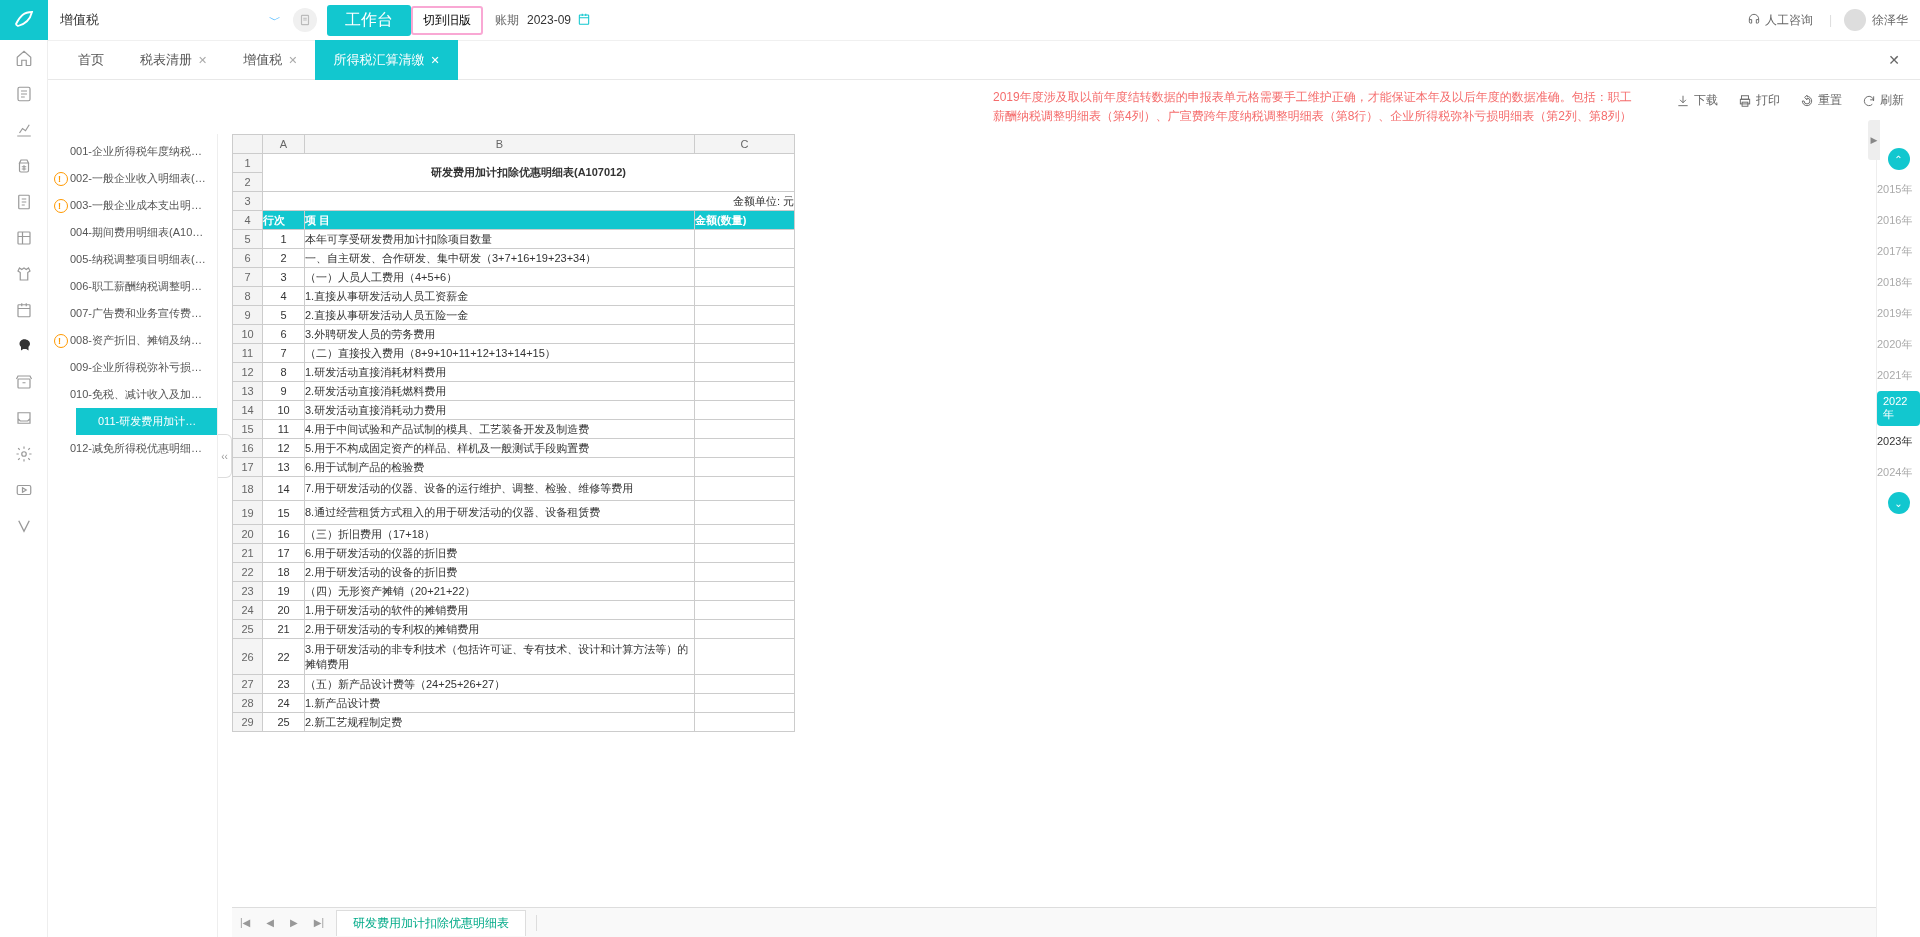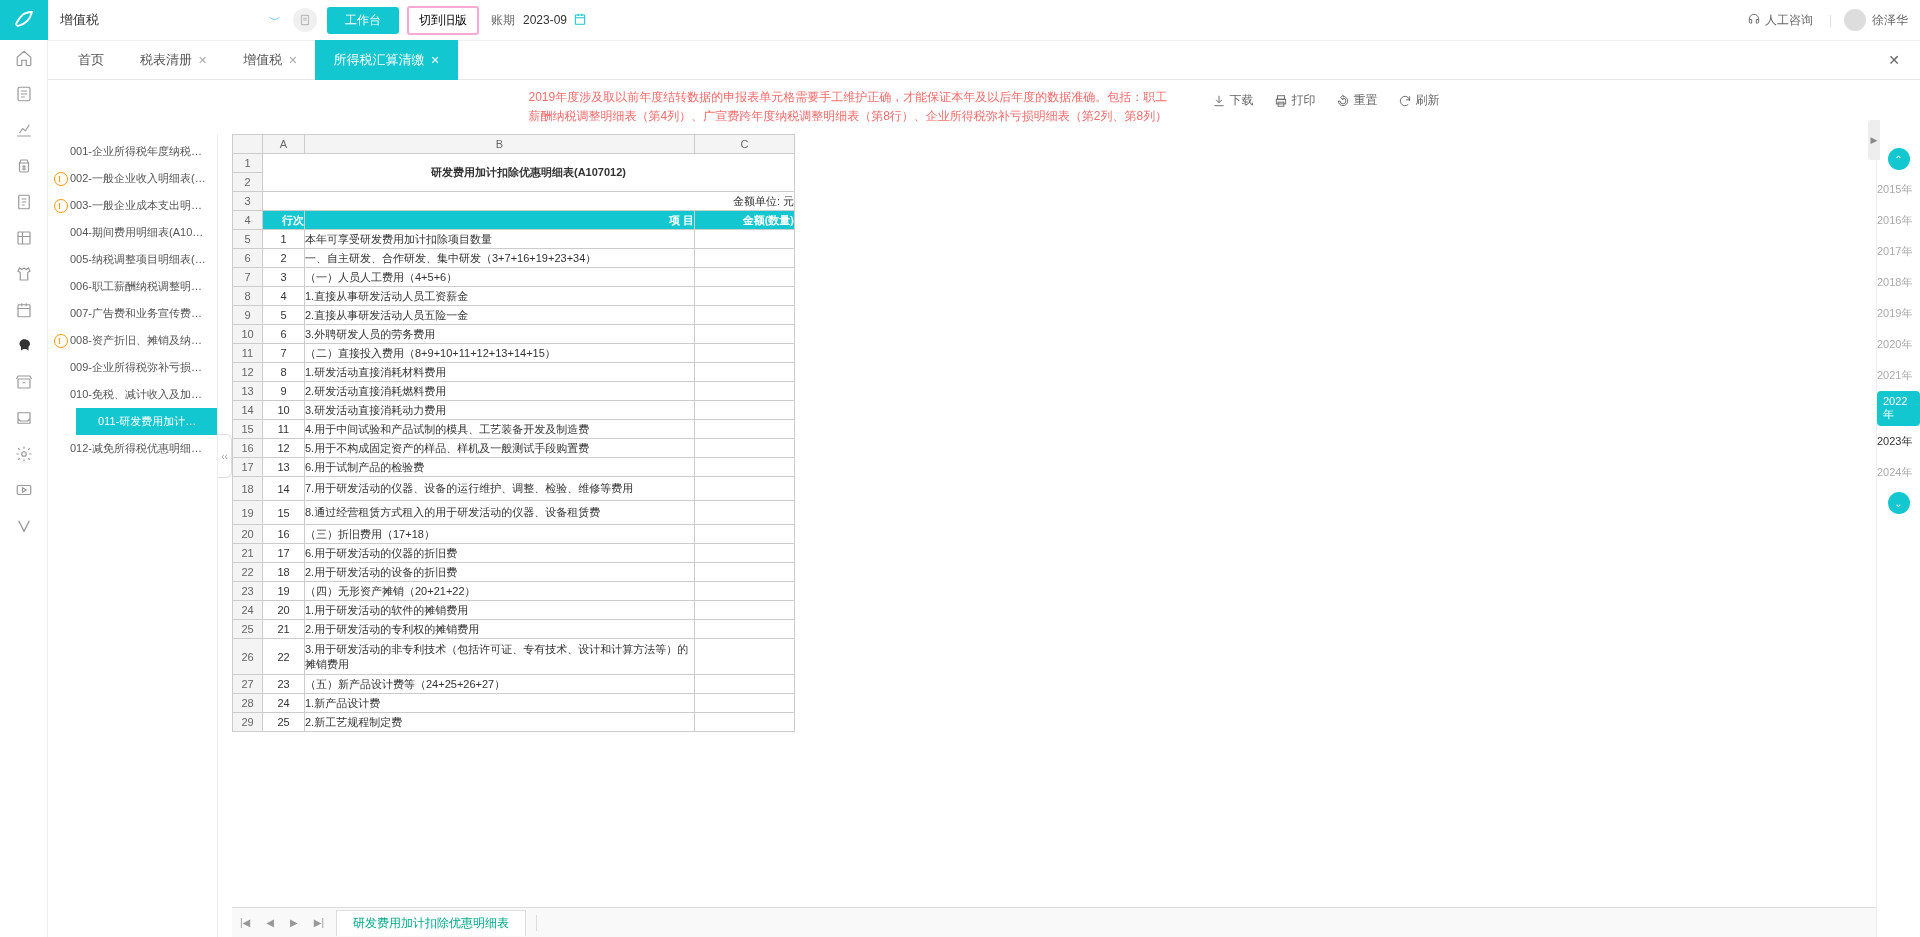--- a/index.html
+++ b/index.html
@@ -16,21 +16,21 @@
     .nav-icon svg { width: 18px; height: 18px; }
     
     
     .main { flex: 1; display: flex; flex-direction: column; background: #22c55e; }
     
     
     .topbar { height: 40px; background: #fff; display: flex; align-items: center; padding: 0 12px; }
     .brand-title { font-size: 13px; color: #333; margin-right: 170px; }
     .topbar-dropdown-arrow { color: #4db8ff; margin-right: 12px; }
     .circle-btn { width: 24px; height: 24px; border-radius: 50%; background: #f0f0f0; display: inline-flex; justify-content: center; align-items: center; margin-right: 10px; color: #bbb; }
-    .btn-primary { background: #12c7cf; color: #fff; border: none; padding: 5px 18px; border-radius: 3px; font-size: 12px; cursor: pointer; margin-right: 8px; }
+    .btn-primary { background: #12c7cf; color: #fff; border: none; padding: 5px 18px; border-radius: 3px; font-size: 16px; cursor: pointer; }
     .btn-outline { background: #fff; border: 2px solid #f9a8d4; padding: 4px 10px; border-radius: 3px; font-size: 12px; cursor: pointer; margin-right: 12px; }
     .period-label { color: #666; margin-right: 8px; }
     .period-val { color: #333; margin-right: 6px; }
     .cal-icon { color: #12c7cf; }
     .spacer { flex: 1; }
     .support { display: flex; color: #666; margin-right: 16px; cursor: pointer; }
     .support svg { width: 14px; height: 14px; margin-right: 4px; }
     .avatar { width: 22px; height: 22px; border-radius: 50%; background: #ddd; margin-right: 6px; }
     .username { color: #666; font-size: 12px; }
     
@@ -38,21 +38,21 @@
     .tabs { height: 40px; background: #fff; display: flex; align-items: center; padding: 0 12px; border-top: 1px solid #f0f0f0; border-bottom: 1px solid #e8e8e8; }
     .tab { padding: 0 18px; height: 40px; display: flex; align-items: center; font-size: 13px; color: #555; cursor: pointer; position: relative; }
     .tab .close { margin-left: 6px; color: #aaa; font-size: 11px; }
     .tab.active { background: #12c7cf; color: #fff; }
     .tab.active .close { color: #fff; }
     .tab-close-all { margin-left: auto; color: #666; cursor: pointer; font-size: 14px; padding: 0 8px; }
     
     
     .content-wrap { flex: 1; display: flex; background: #fff; margin: 0; overflow: hidden; }
     
-    .notice-bar { padding: 8px 16px; display: flex; justify-content: center; background: #fff; align-items: flex-start; gap: 33px; }
+    .notice-bar { padding: 8px 16px; display: flex; justify-content: flex-end; background: #fff; align-items: flex-start; gap: 33px; }
     .notice-text { color: #f56c6c; font-size: 12px; max-width: 650px; line-height: 1.6; }
     .action-bar { display: flex; gap: 20px; color: #666; font-size: 12px; white-space: nowrap; padding-top: 4px; }
     .action-item { display: flex; align-items: center; cursor: pointer; gap: 4px; }
     .action-item svg { width: 14px; height: 14px; }
     
     .main-body { flex: 1; display: flex; overflow: hidden; }
     
     
     .form-list { width: 170px; border-right: 1px solid #eee; overflow-y: auto; padding: 4px 0; }
     .form-item { padding: 6px 10px 6px 22px; font-size: 11px; color: #555; cursor: pointer; white-space: nowrap; overflow: hidden; text-overflow: ellipsis; position: relative; }
@@ -72,21 +72,21 @@
     table.sheet th, table.sheet td { border: 1px solid #ccc; font-size: 11px; padding: 0; height: 19px; }
     table.sheet .col-hdr { background: #f4f4f4; text-align: center; color: #666; font-weight: normal; }
     table.sheet .row-hdr { background: #f4f4f4; text-align: center; color: #666; width: 30px; }
     .col-rownum { width: 30px; }
     .col-A { width: 42px; }
     .col-B { width: 390px; }
     .col-C { width: 100px; }
     .cell { padding: 2px 4px; }
     .title-cell { text-align: center; font-weight: bold; font-size: 14px; height: 38px !important; }
     .unit-cell { text-align: right; padding-right: 6px; }
-    .th-header { background: #12c7cf; color: #fff; text-align: right; font-weight: bold; }
+    .th-header { background: #12c7cf; color: #fff; text-align: left; font-weight: bold; }
     .rownum-cell { text-align: center; }
     .data-cell { padding-left: 4px; }
     .tall { height: 24px !important; }
     .taller { height: 36px !important; }
     
     
     .sheet-tabs { height: 30px; border-top: 1px solid #ddd; display: flex; align-items: center; background: #f9f9f9; }
     .sheet-tab-nav { padding: 0 8px; color: #999; cursor: pointer; font-size: 10px; }
     .sheet-tab { padding: 4px 16px; font-size: 12px; color: #0a8; border: 1px solid #ddd; border-bottom: none; background: #fff; margin-left: 4px; cursor: pointer; }
     .hscroll { flex: 1; border-left: 1px solid #ddd; height: 16px; margin-left: 10px; overflow-x: scroll; }

